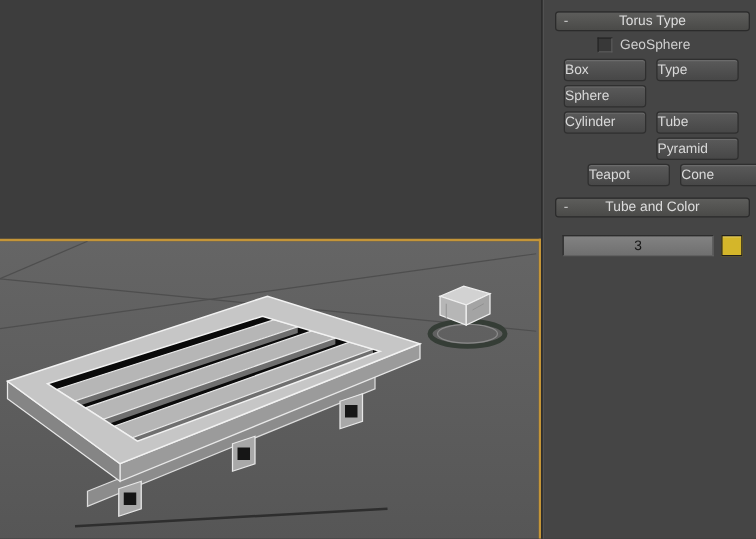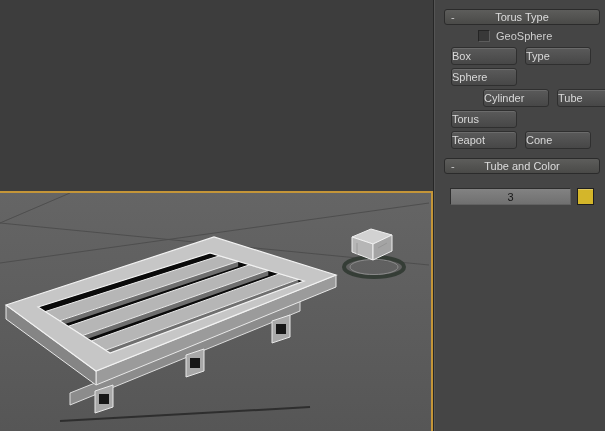--- a/index.html
+++ b/index.html
@@ -55,21 +55,21 @@
     position:absolute;width:66px;height:18px;box-sizing:border-box;
     background:linear-gradient(#5a5a5a,#474747);
     border:1px solid #2f2f2f;border-radius:3px;
     box-shadow:inset 0 1px 0 #6b6b6b;
     color:#d9d9d9;font-size:11px;line-height:15px;text-align:left;
     font-family:"Liberation Sans", sans-serif;
     padding:0;cursor:default;
   }
   .col1{left:17px;}
   .col2{left:91px;}
-  .row1{top:47px;} .row2{top:68px;} .row3{top:89px;margin-left:32px;} .row4{top:110px;} .row5{top:131px;}
+  .row1{top:47px;} .row2{top:68px;} .row3{top:89px;} .row4{top:110px;} .row5{top:131px;margin-left:19px;}
   .name-field{
     position:absolute;left:16px;top:188px;width:121px;height:17px;
     box-sizing:border-box;
     background:linear-gradient(#828282,#707070);
     border:1px solid;border-color:#2d2d2d #616161 #616161 #2d2d2d;
     color:#161616;font-size:11px;text-align:center;
     font-family:"Liberation Sans", sans-serif;
     padding:0;
   }
   .color-swatch{
@@ -144,21 +144,21 @@
   <div class="autogrid-row">
     <span class="checkbox"></span>
     <span>GeoSphere</span>
   </div>
 
   <button class="obj-btn col1 row1">Box</button>
   <button class="obj-btn col2 row1">Type</button>
   <button class="obj-btn col1 row2">Sphere</button>
   <button class="obj-btn col1 row3">Cylinder</button>
   <button class="obj-btn col2 row3">Tube</button>
-  <button class="obj-btn col1 row4">Torus</button>
+  <button class="obj-btn col2 row4">Pyramid</button>
   <button class="obj-btn col1 row5">Teapot</button>
   <button class="obj-btn col2 row5">Cone</button>
 
   <div class="rollout-hdr hdr-name-color">
     <span class="collapse">-</span>
     <span>Tube and Color</span>
   </div>
 
   <input class="name-field" value="3" style="">
 

